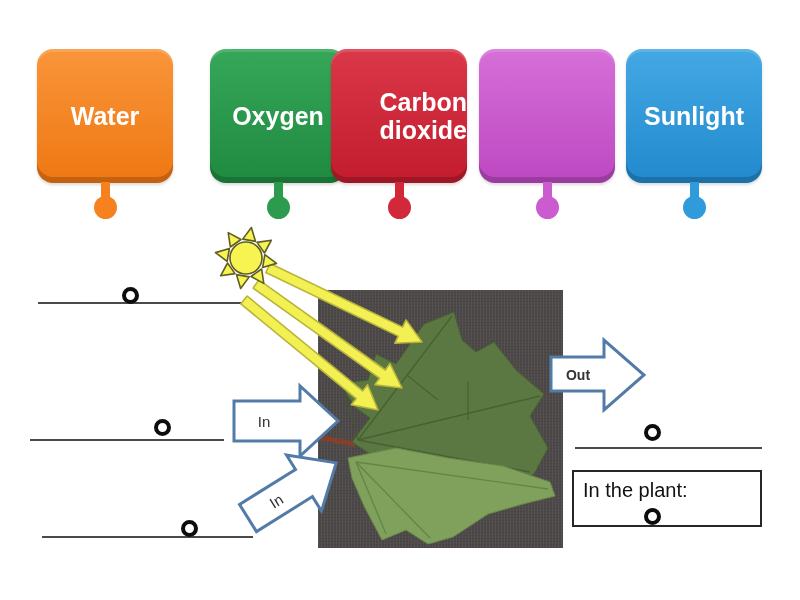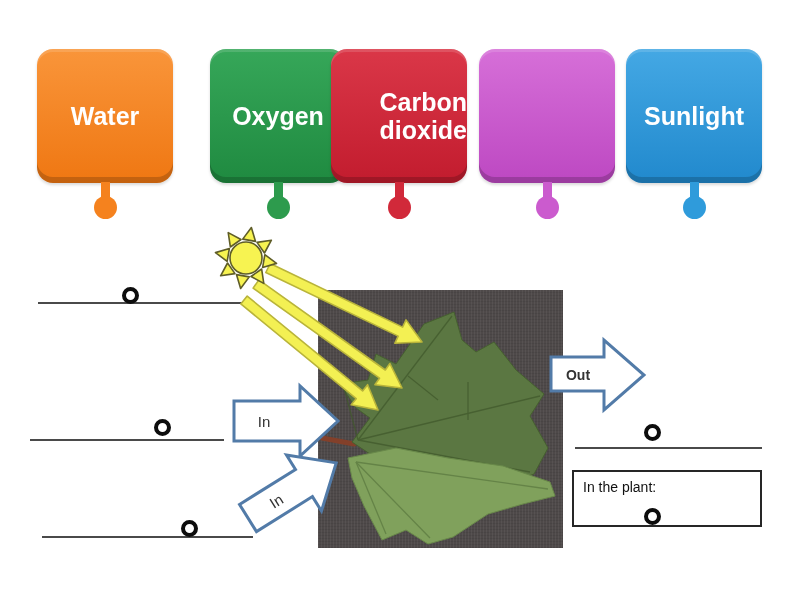--- a/index.html
+++ b/index.html
@@ -44,21 +44,21 @@
   #line-4{left:575px;top:447px;width:187px;}
   .ring{position:absolute;width:17px;height:17px;box-sizing:border-box;border:4.5px solid #0d0d0d;
         border-radius:50%;background:#fff;cursor:pointer;}
   #ring-1{left:122px;top:287px;}
   #ring-2{left:154px;top:419px;}
   #ring-3{left:181px;top:520px;}
   #ring-4{left:644px;top:424px;}
   #ring-5{left:644px;top:508px;}
   #plant-box{position:absolute;left:572px;top:470px;width:190px;height:57px;box-sizing:border-box;
         border:2px solid #262626;background:#fff;}
-  #plant-box .box-label{position:absolute;left:9px;top:7px;font-size:14px;color:#111;}
+  #plant-box .box-label{position:absolute;left:9px;top:7px;font-size:20px;color:#111;}
 </style>
 </head>
 <body>
 
 <div id="canvas">
 
   <div class="tile tile-water">
     <span>Water</span>
     <span class="pin"></span>
   </div>

